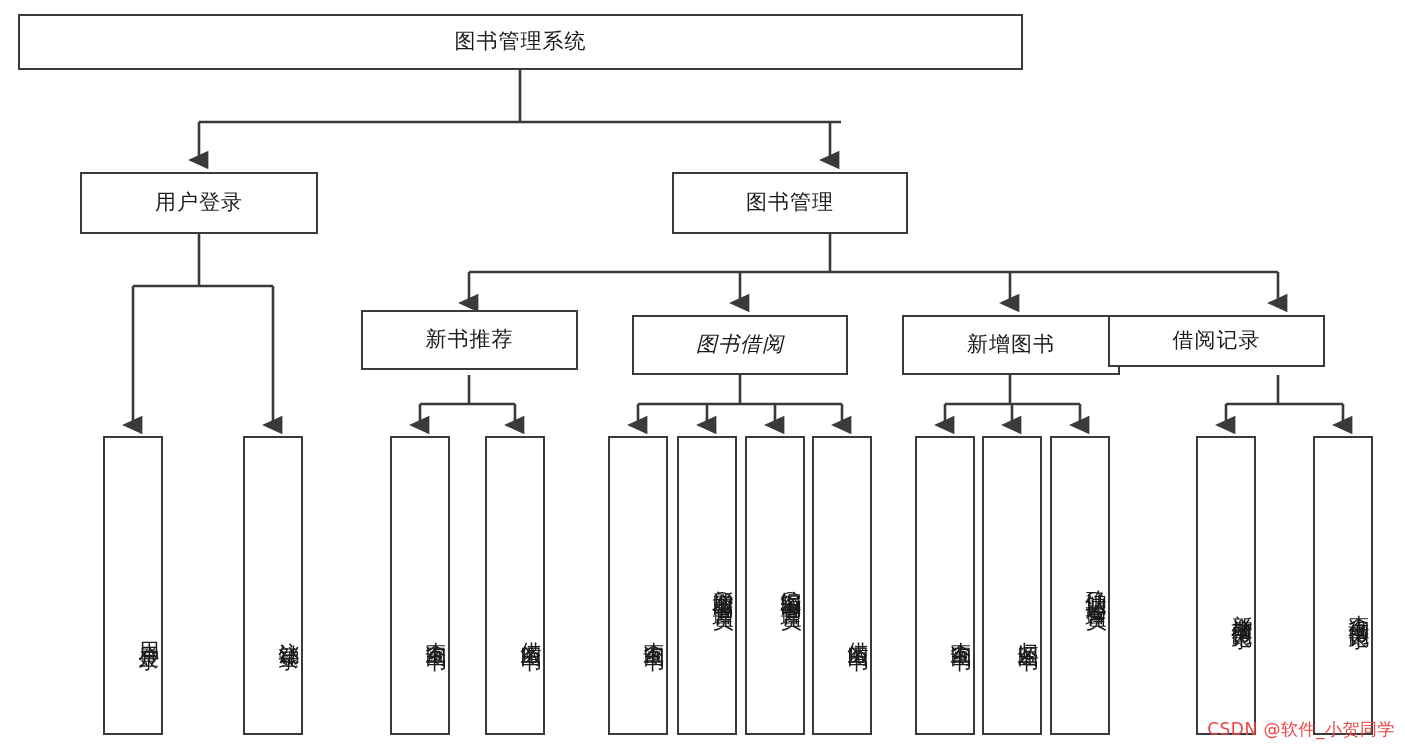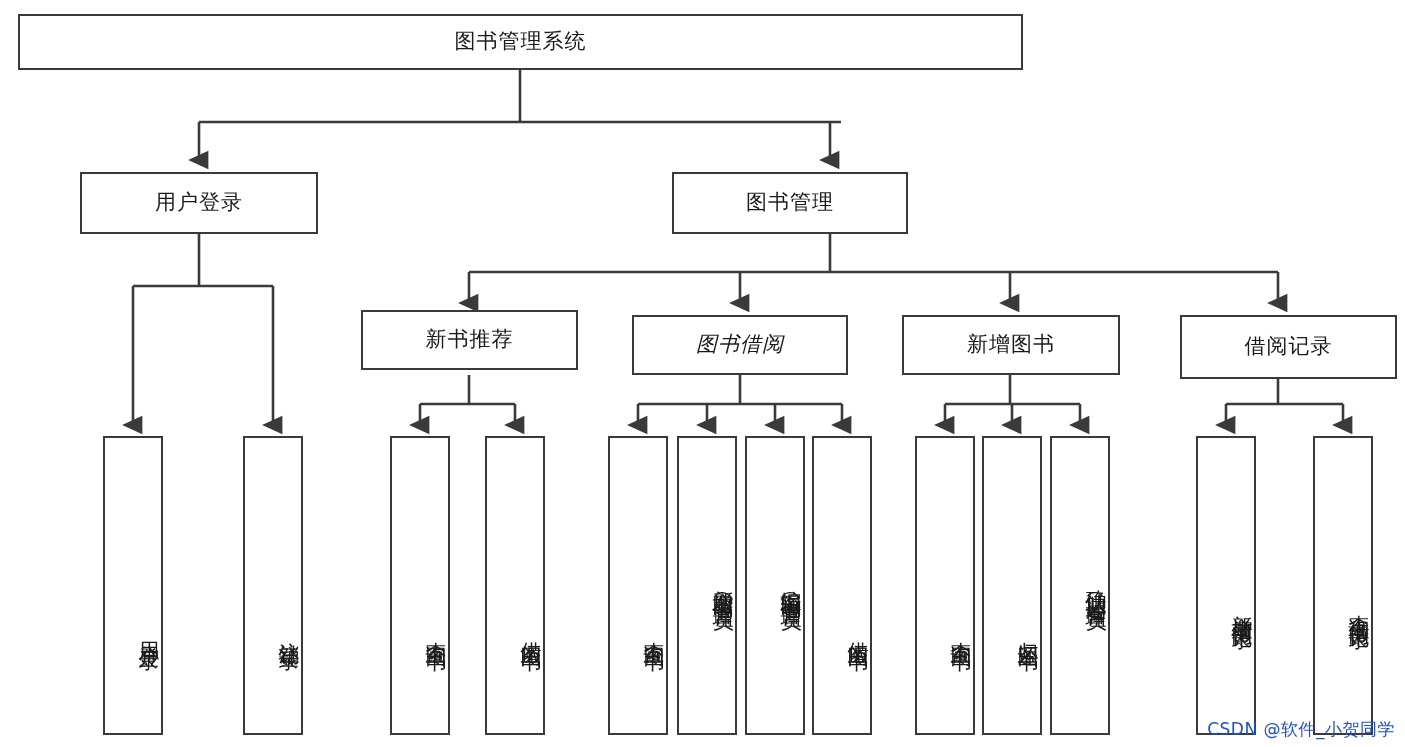--- a/index.html
+++ b/index.html
@@ -59,21 +59,21 @@
   }
   .node.vert .node-label {
     white-space: normal;
     text-align: center;
   }
   #watermark {
     position: absolute;
     right: 10px;
     bottom: 6px;
     font-size: 17px;
-    color: #1d4ed8;
+    color: #ef4444;
     letter-spacing: 0.5px;
     white-space: nowrap;
   }
 </style>
 </head>
 <body>
 
 <div id="canvas">
 
   <svg class="edges" viewBox="0 0 1405 747">
@@ -139,21 +139,21 @@
 
   <div class="node horiz" style="left:361px; top:310px; width:217px; height:60px;">
     <span class="node-label">新书推荐</span>
   </div>
   <div class="node horiz" style="left:632px; top:315px; width:216px; height:60px;font-style:italic;">
     <span class="node-label">图书借阅</span>
   </div>
   <div class="node horiz" style="left:902px; top:315px; width:218px; height:60px;">
     <span class="node-label">新增图书</span>
   </div>
-  <div class="node horiz" style="left:1180px; top:315px; width:217px; height:64px;">
+  <div class="node horiz" style="left:1108px; top:315px; width:217px; height:52px;">
     <span class="node-label">借阅记录</span>
   </div>
 
   <div class="node vert" style="left:103px; top:436px; width:60px; height:299px; padding-top:90px;">
     <span class="node-label">用户登录</span>
   </div>
   <div class="node vert" style="left:243px; top:436px; width:60px; height:299px; padding-top:90px;">
     <span class="node-label">注销登录</span>
   </div>
 

